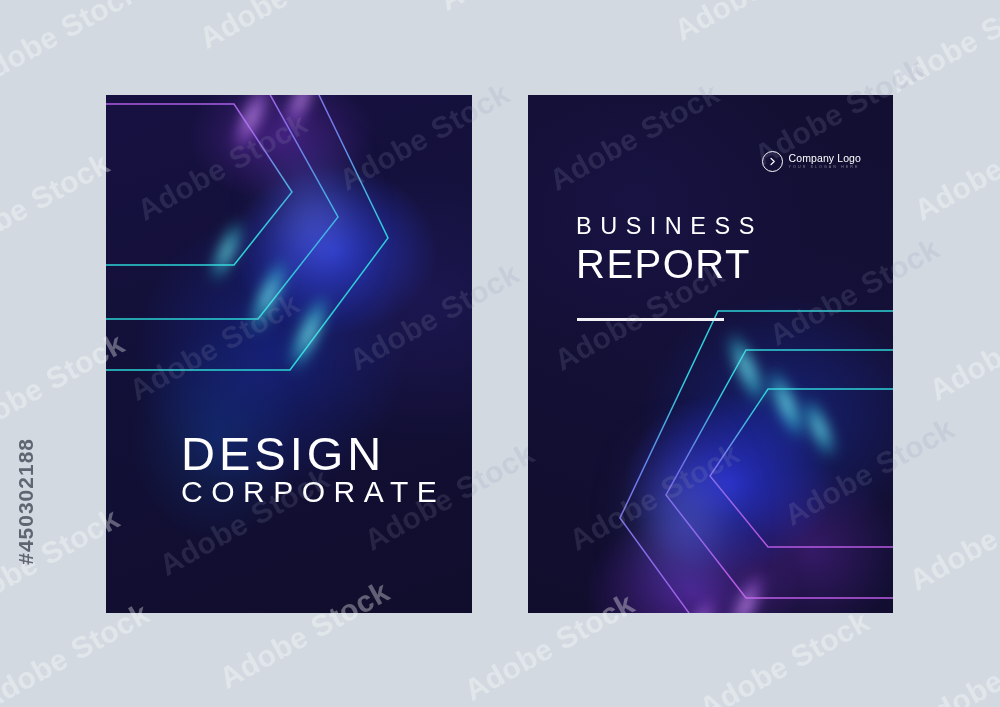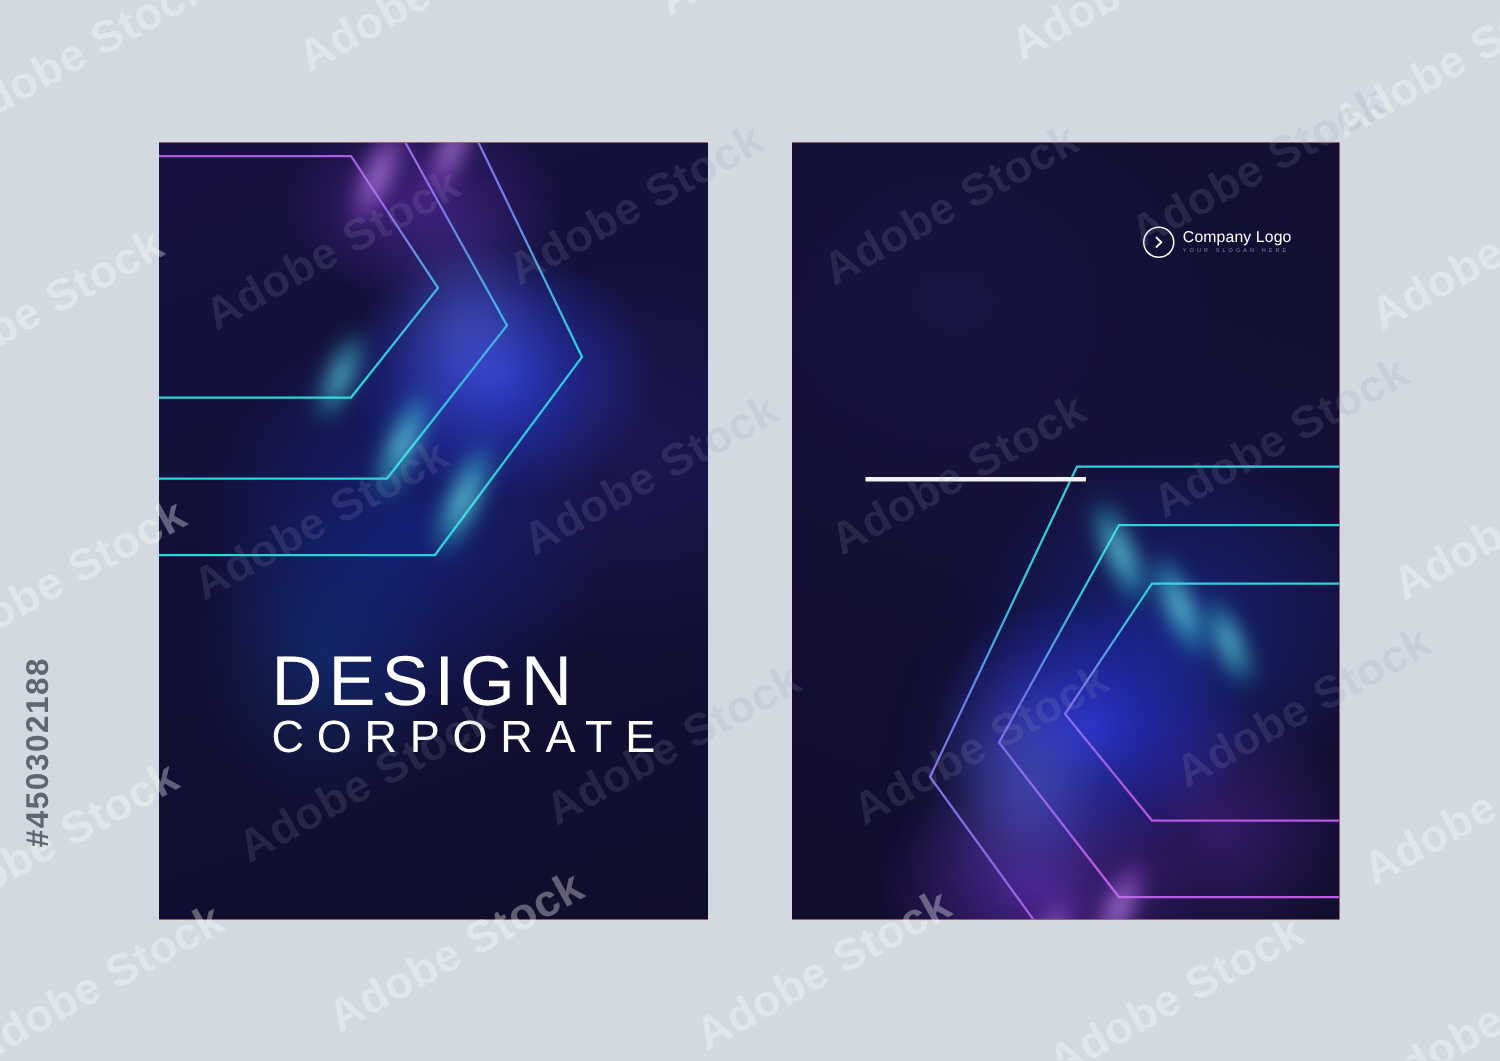--- a/index.html
+++ b/index.html
@@ -230,20 +230,24 @@
       <svg width="9" height="9" viewBox="0 0 9 9" aria-hidden="true">
         <path d="M3 1.4 L6.2 4.5 L3 7.6" fill="none" stroke="#ffffff" stroke-width="1.3" stroke-linecap="round" stroke-linejoin="round"></path>
       </svg>
     </div>
     <div id="logo-text">
       <span id="logo-name">Company Logo</span>
       <span id="logo-tag">YOUR SLOGAN HERE</span>
     </div>
   </div>
 
+  <div class="title-block" id="right-title-block">
+    <div class="t-thin" id="business-title">BUSINESS</div>
+    <div class="t-thin" id="report-title">REPORT</div>
+  </div>
 
   <div id="right-rule"></div>
 
 </div>
 
 <div class="wm-layer">
 
   <span class="wm" style="left:-40px;top:18px;">Adobe Stock</span>
   <span class="wm" style="left:190px;top:-22px;">Adobe Stock</span>
   <span class="wm" style="left:430px;top:-60px;">Adobe Stock</span>

